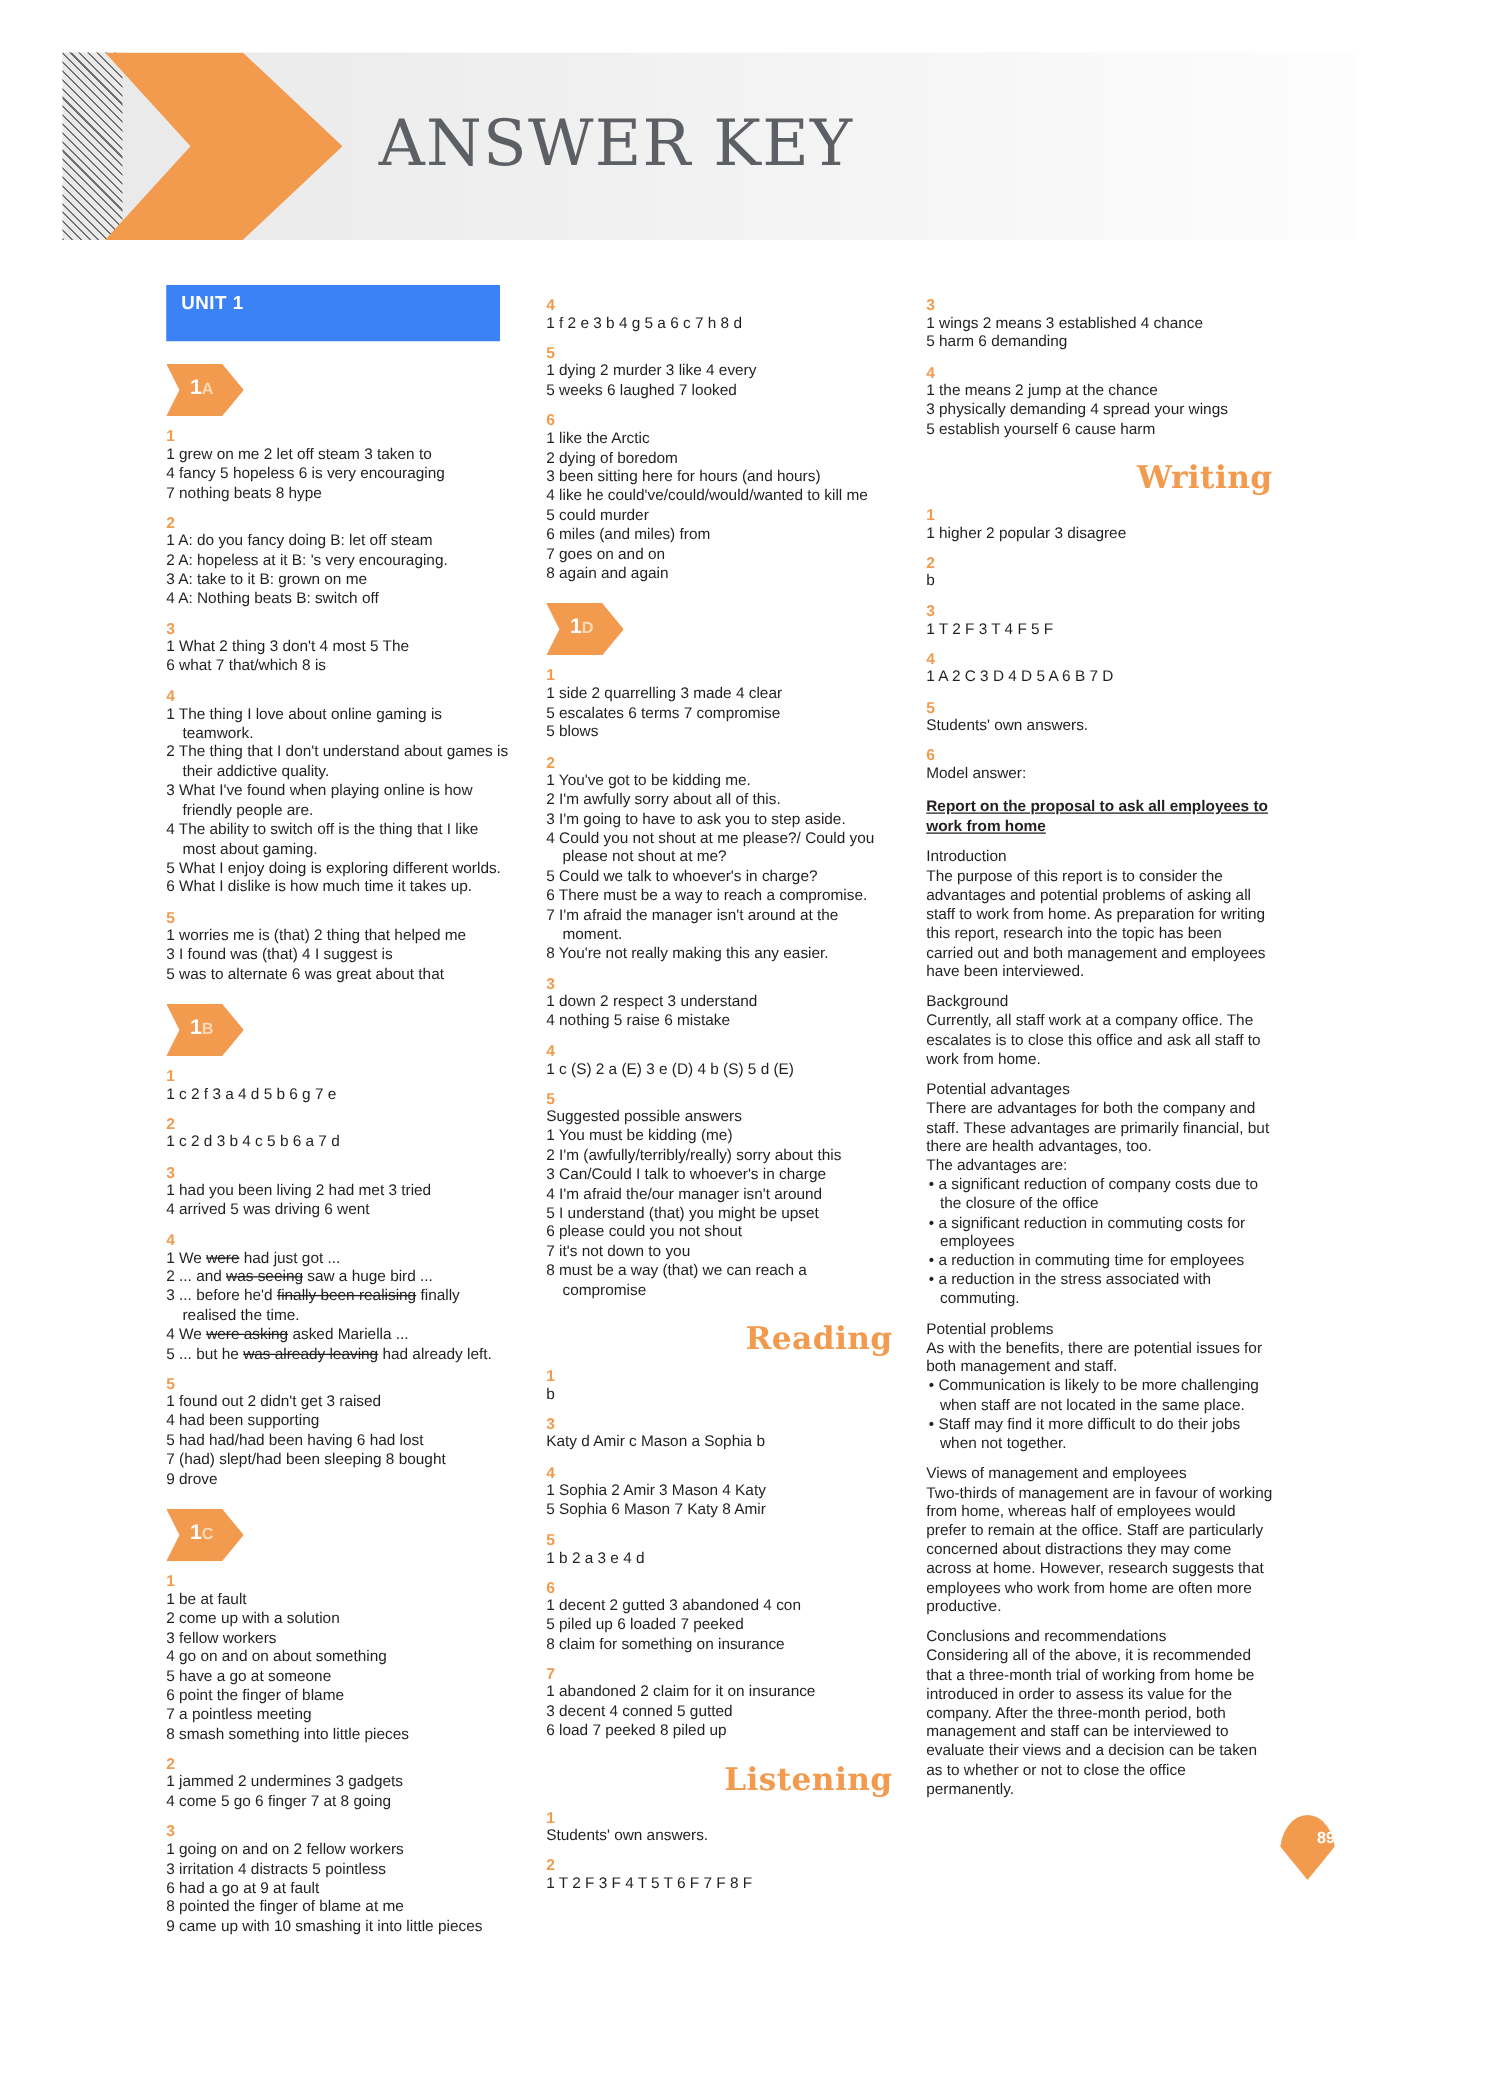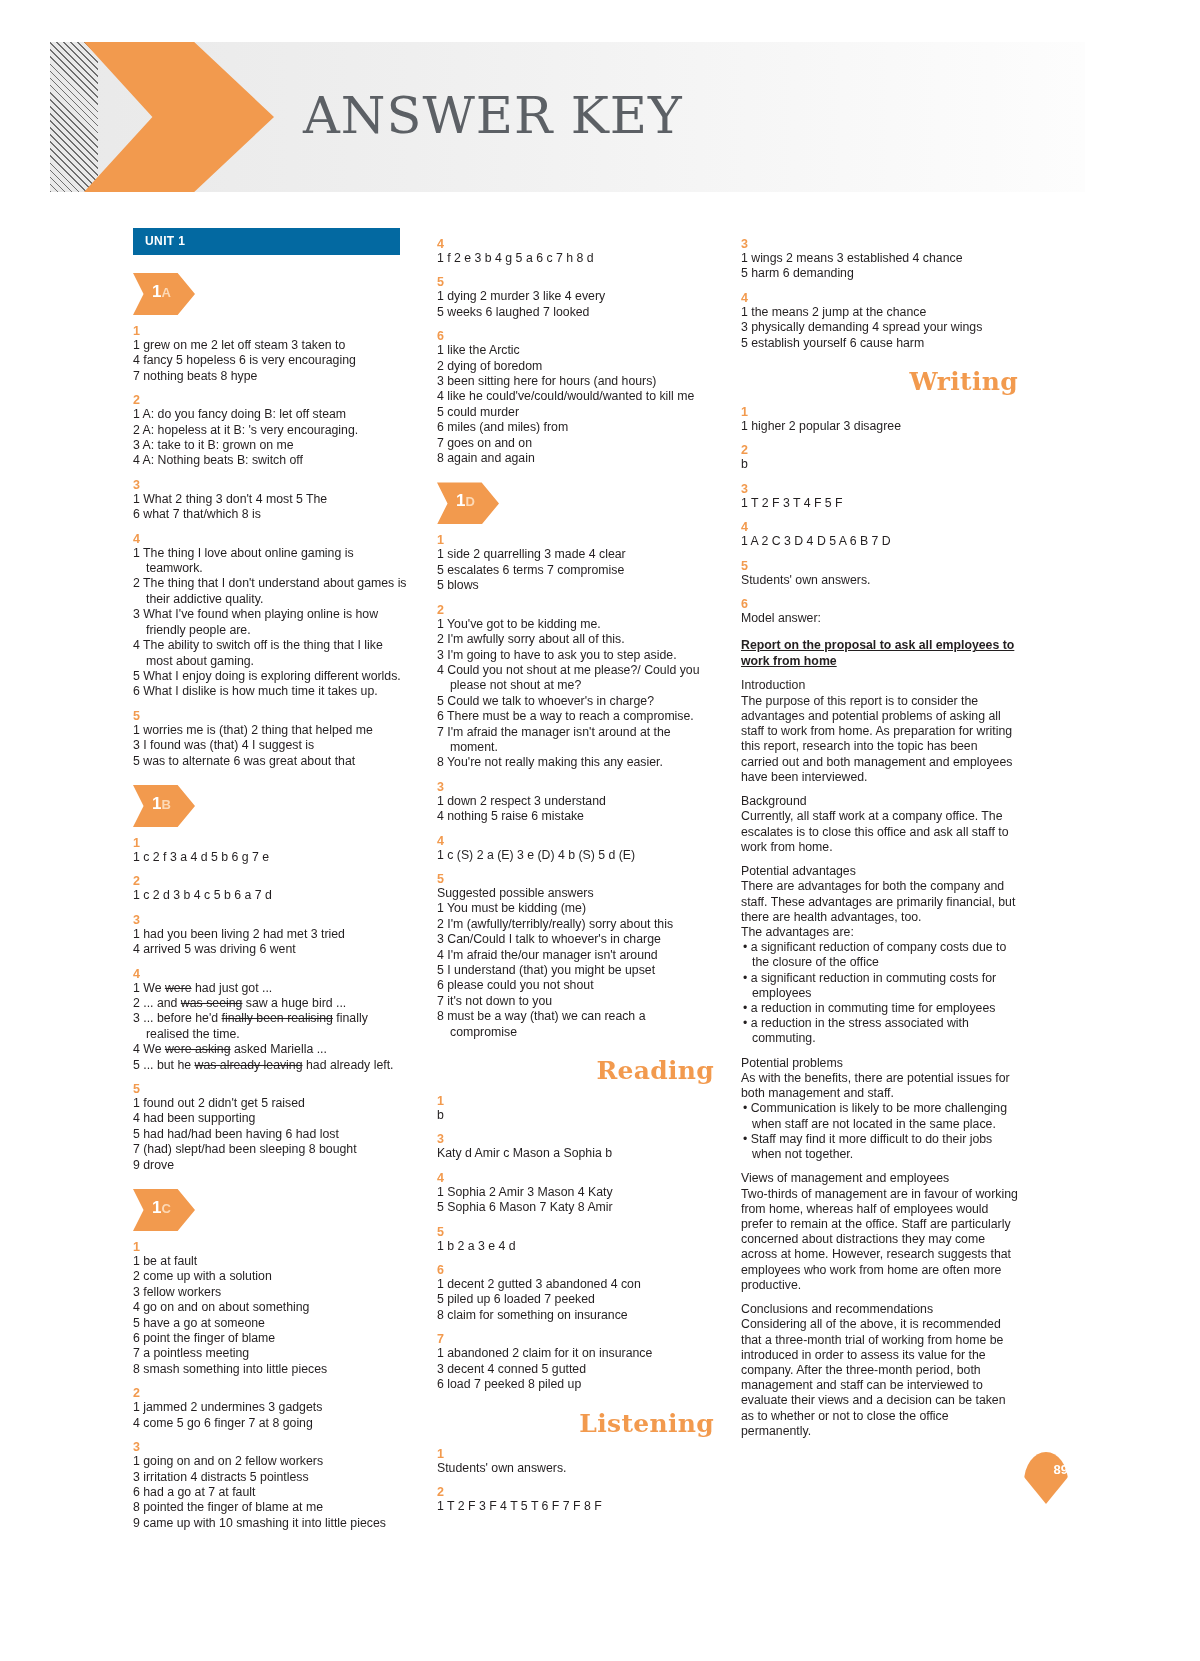--- a/index.html
+++ b/index.html
@@ -33,23 +33,23 @@
     font-family:"DejaVu Serif", serif;
     font-size:51px;letter-spacing:1px;color:#5c6065;font-weight:400;
   }
   
   .col{position:absolute;top:228px;width:277px;}
   #col1{left:133px;}
   #col2{left:437px;}
   #col3{left:741px;}
 
   .unit-bar{
-    background:#0369a1;color:#ffffff;
-    font-size:12px;font-weight:bold;letter-spacing:.4px;
-    padding:6px 0 7px 12px;width:255px;margin-bottom:18px;
+    background:#3b82f6;color:#ffffff;
+    font-size:15px;font-weight:bold;letter-spacing:.4px;
+    padding:6px 0 22px 12px;width:255px;margin-bottom:18px;
   }
   .sec-chev{
     position:relative;width:62px;height:42px;margin:16px 0 8px 0;
     background:#f29a4e;
     clip-path:polygon(0 0,72% 0,100% 50%,72% 100%,0 100%,17% 50%);
   }
   .sec-chev span{
     position:absolute;left:19px;top:10px;color:#ffffff;
     font-size:17px;font-weight:bold;line-height:1;
   }
@@ -127,21 +127,21 @@
       <div class="q">3</div>
       <div class="a">1 had you been living   2 had met   3 tried</div>
       <div class="a">4 arrived   5 was driving   6 went</div>
       <div class="q">4</div>
       <div class="a ind">1 We <span class="strike">were</span> had just got ...</div>
       <div class="a ind">2 ... and <span class="strike">was seeing</span> saw a huge bird ...</div>
       <div class="a ind">3 ... before he'd <span class="strike">finally been realising</span> finally realised the time.</div>
       <div class="a ind">4 We <span class="strike">were asking</span> asked Mariella ...</div>
       <div class="a ind">5 ... but he <span class="strike">was already leaving</span> had already left.</div>
       <div class="q">5</div>
-      <div class="a">1 found out   2 didn't get   5 raised</div>
+      <div class="a">1 found out   2 didn't get   3 raised</div>
       <div class="a">4 had been supporting</div>
       <div class="a">5 had had/had been having   6 had lost</div>
       <div class="a">7 (had) slept/had been sleeping   8 bought</div>
       <div class="a">9 drove</div>
       <div class="sec-chev">
         <span>1<em>C</em></span>
       </div>
       <div class="q">1</div>
       <div class="a">1 be at fault</div>
       <div class="a">2 come up with a solution</div>
@@ -150,21 +150,21 @@
       <div class="a">5 have a go at someone</div>
       <div class="a">6 point the finger of blame</div>
       <div class="a">7 a pointless meeting</div>
       <div class="a">8 smash something into little pieces</div>
       <div class="q">2</div>
       <div class="a">1 jammed   2 undermines   3 gadgets</div>
       <div class="a">4 come   5 go   6 finger   7 at   8 going</div>
       <div class="q">3</div>
       <div class="a">1 going on and on   2 fellow workers</div>
       <div class="a">3 irritation   4 distracts   5 pointless</div>
-      <div class="a">6 had a go at   7 at fault</div>
+      <div class="a">6 had a go at   9 at fault</div>
       <div class="a">8 pointed the finger of blame at me</div>
       <div class="a">9 came up with   10 smashing it into little pieces</div>
     </div>
 </div>
 
 <div class="col" id="col2">
   <div id="c2-body">
       <div class="q">4</div>
       <div class="a">1 f   2 e   3 b   4 g   5 a   6 c   7 h   8 d</div>
       <div class="q">5</div>

